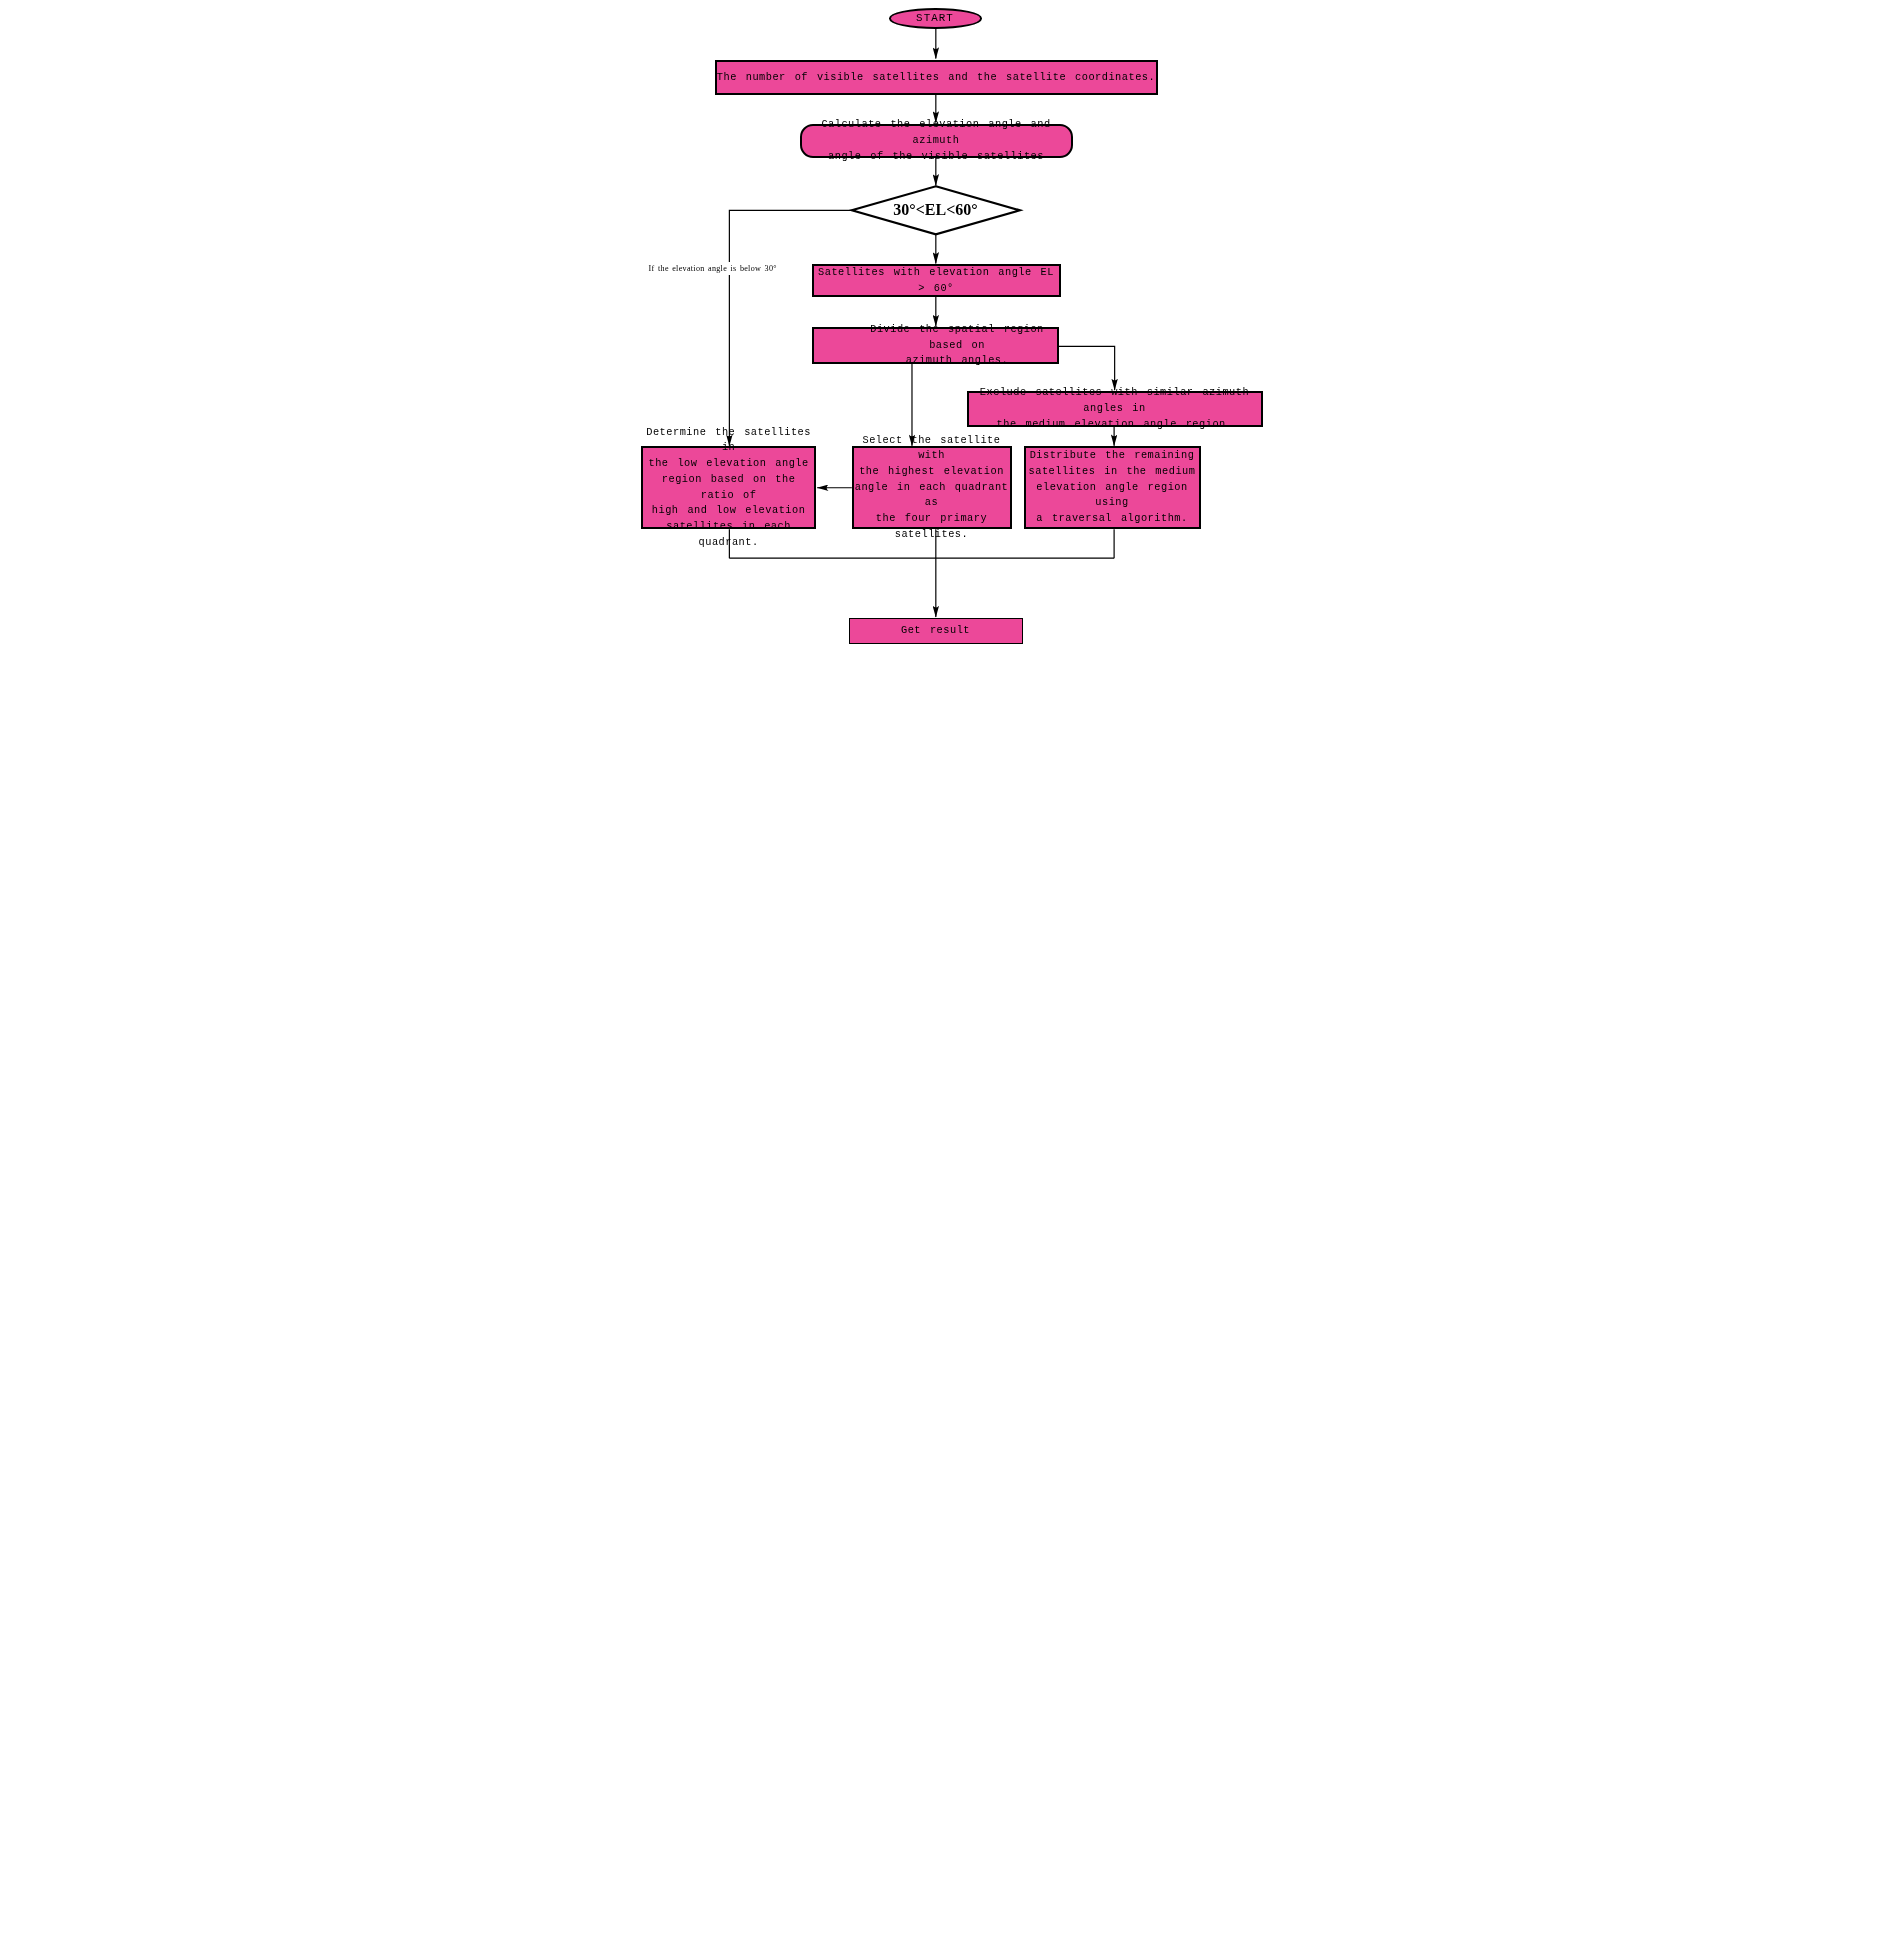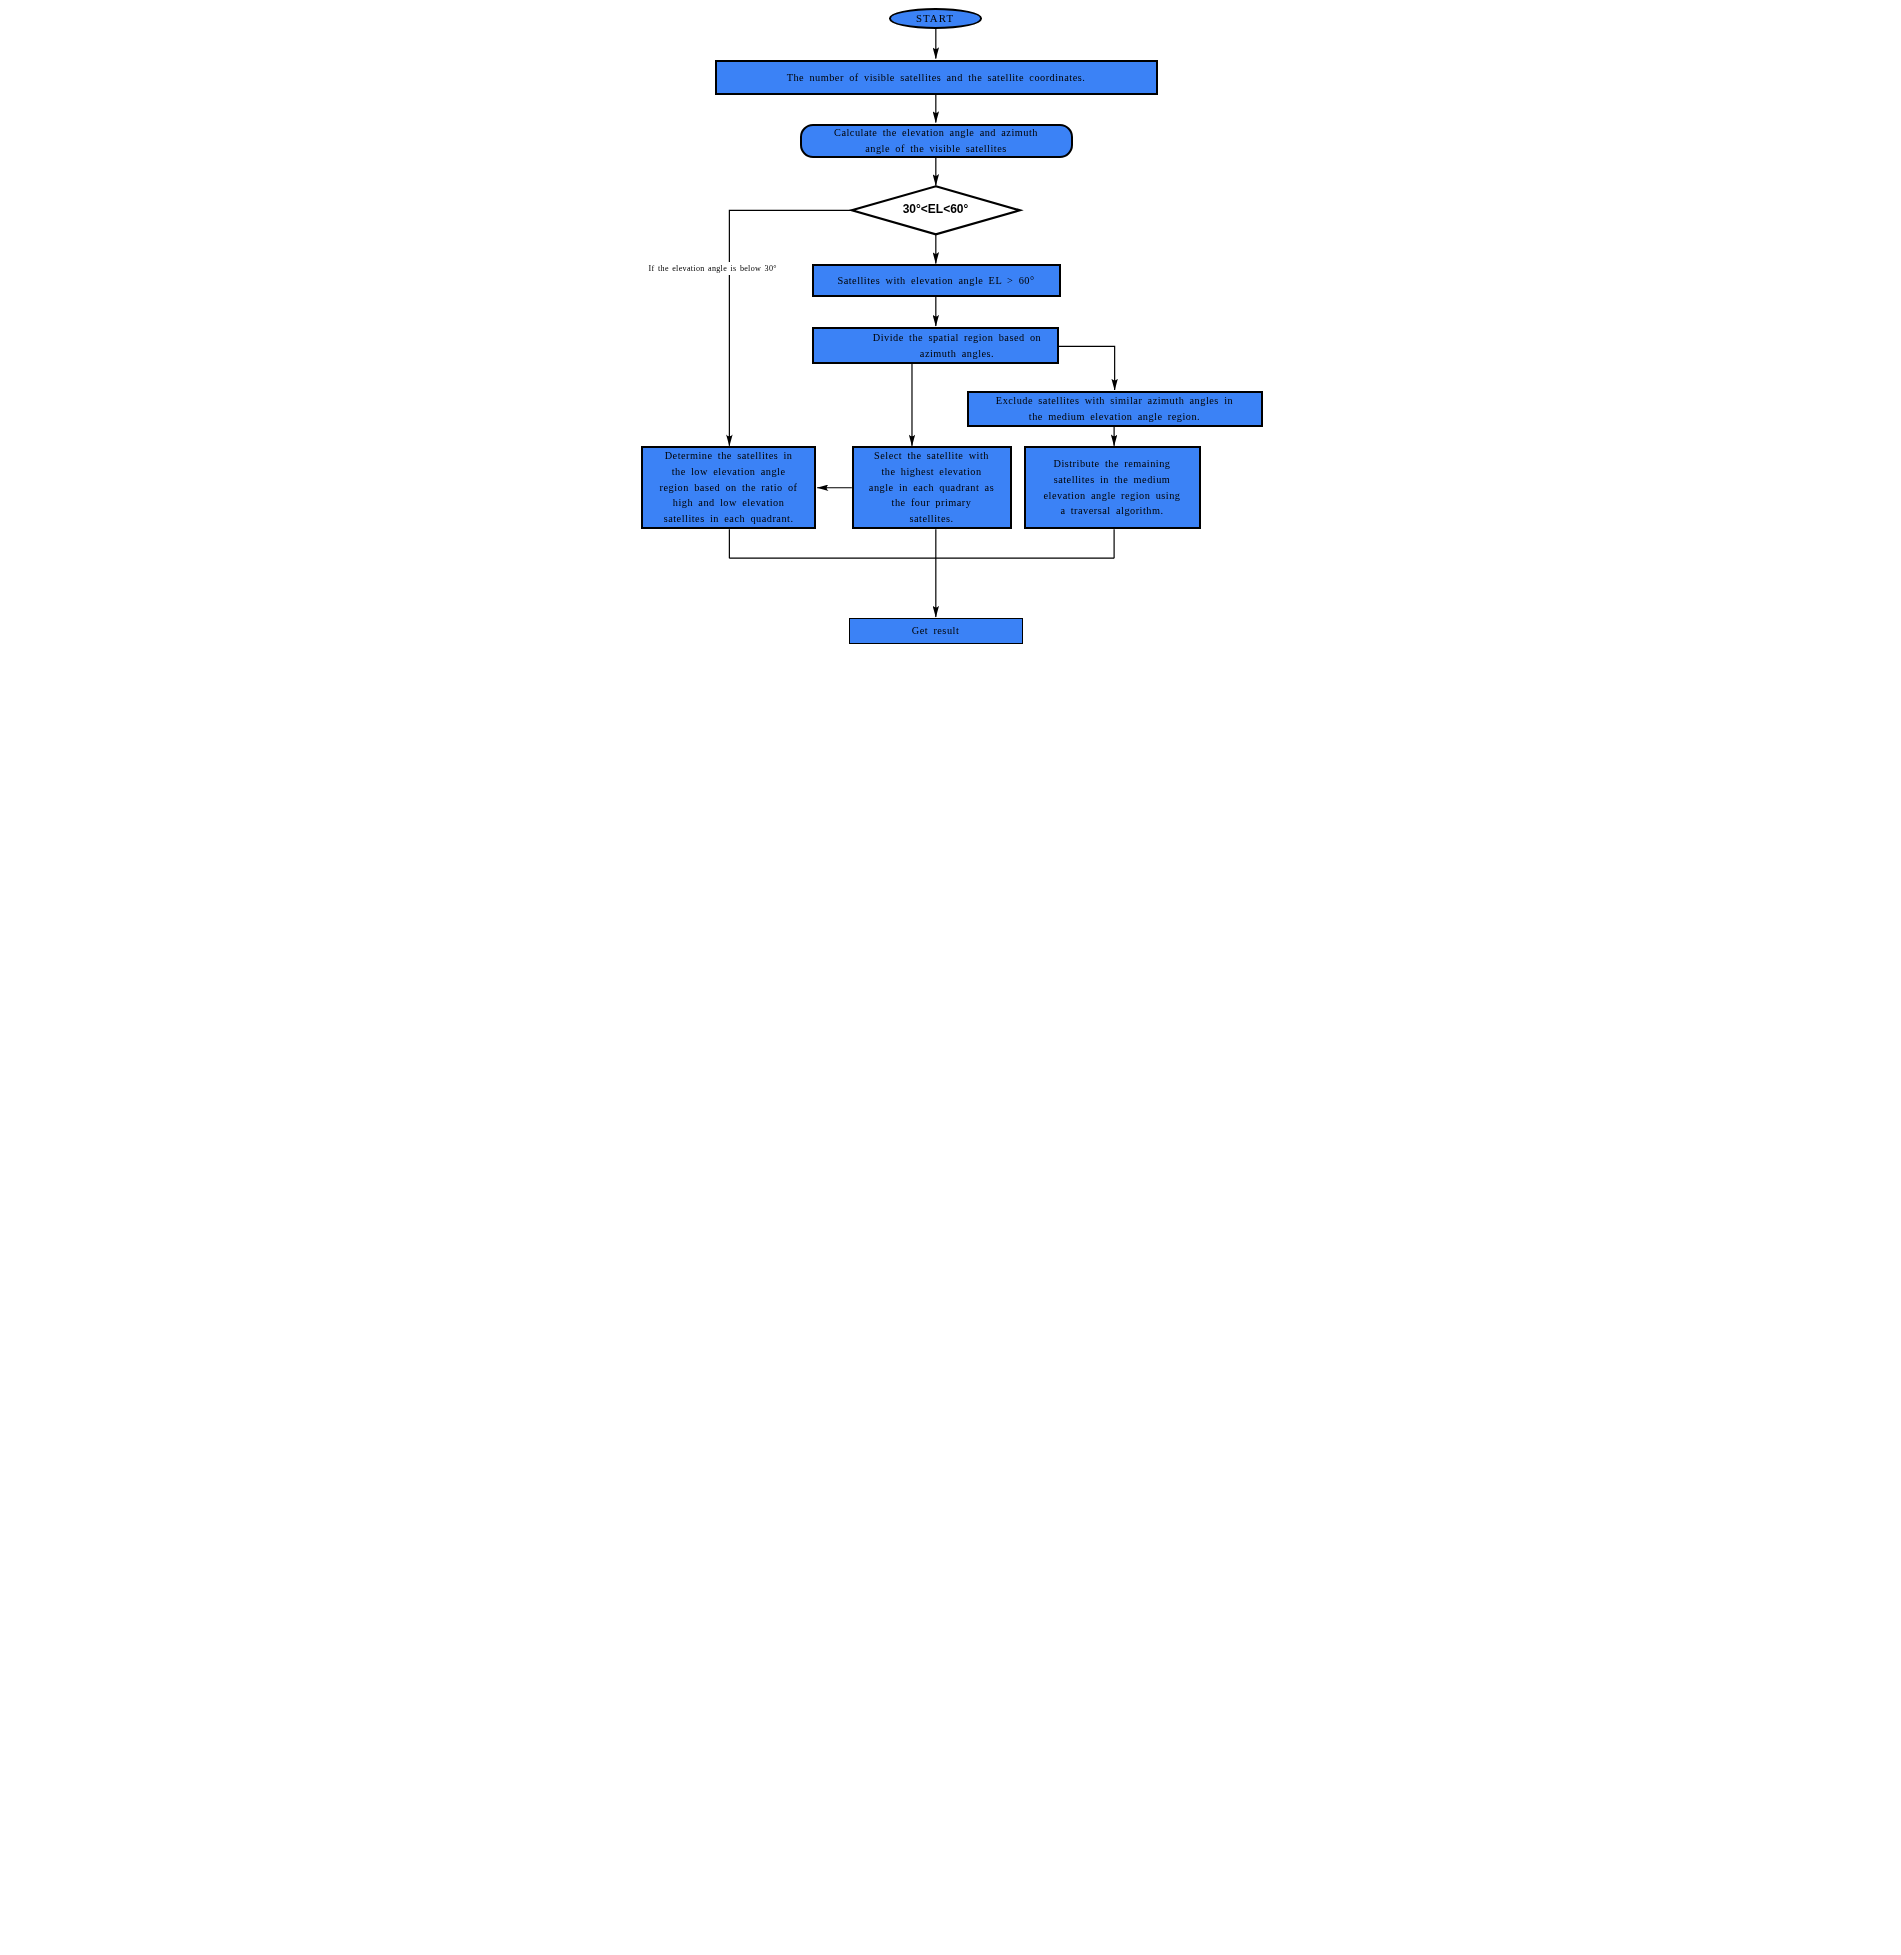--- a/index.html
+++ b/index.html
@@ -1,28 +1,28 @@
 <!DOCTYPE html>
 <html style="font-size:8.7px"><head>
 <meta charset="utf-8">
 <style>
   html,body{margin:0;padding:0;background:#ffffff;}
   #stage{position:relative;width:634px;height:652px;margin:0 auto;background:#fff;overflow:hidden;}
   #wires{position:absolute;left:0;top:0;width:634px;height:652px;}
   .node{
-    position:absolute;box-sizing:border-box;background:#3b82f6;border:2.2px solid #000;
+    position:absolute;box-sizing:border-box;background:#ec4899;border:2.2px solid #000;
     display:flex;align-items:center;justify-content:center;text-align:center;
-    font-family:Liberation Serif, serif;font-size:10.3px;color:#000;
+    font-family:Liberation Mono, monospace;font-size:10.3px;color:#000;
     letter-spacing:0.5px;word-spacing:2.2px;line-height:15.7px;white-space:pre-line;
   }
   .node--ellipse{border-radius:50%;border-width:2.2px;font-size:10.8px;letter-spacing:1.1px;}
   .node--plain{border:none;background:transparent;}
   .node--diamondtext{
-    border:none;background:transparent;font-family:Liberation Sans, sans-serif;
-    font-weight:bold;font-size:12px;letter-spacing:0;word-spacing:0;
+    border:none;background:transparent;font-family:Liberation Serif, serif;
+    font-weight:bold;font-size:16px;letter-spacing:0;word-spacing:0;
   }
   .edge-label{
     position:absolute;box-sizing:border-box;background:#fff;color:#000;text-align:left;
     font-family:"Liberation Serif","DejaVu Serif",serif;font-size:8.1px;letter-spacing:0.3px;
     word-spacing:1.1px;line-height:12px;padding:0.5px 1.1px;
   }
 </style>
 </head>
 <body>
 

